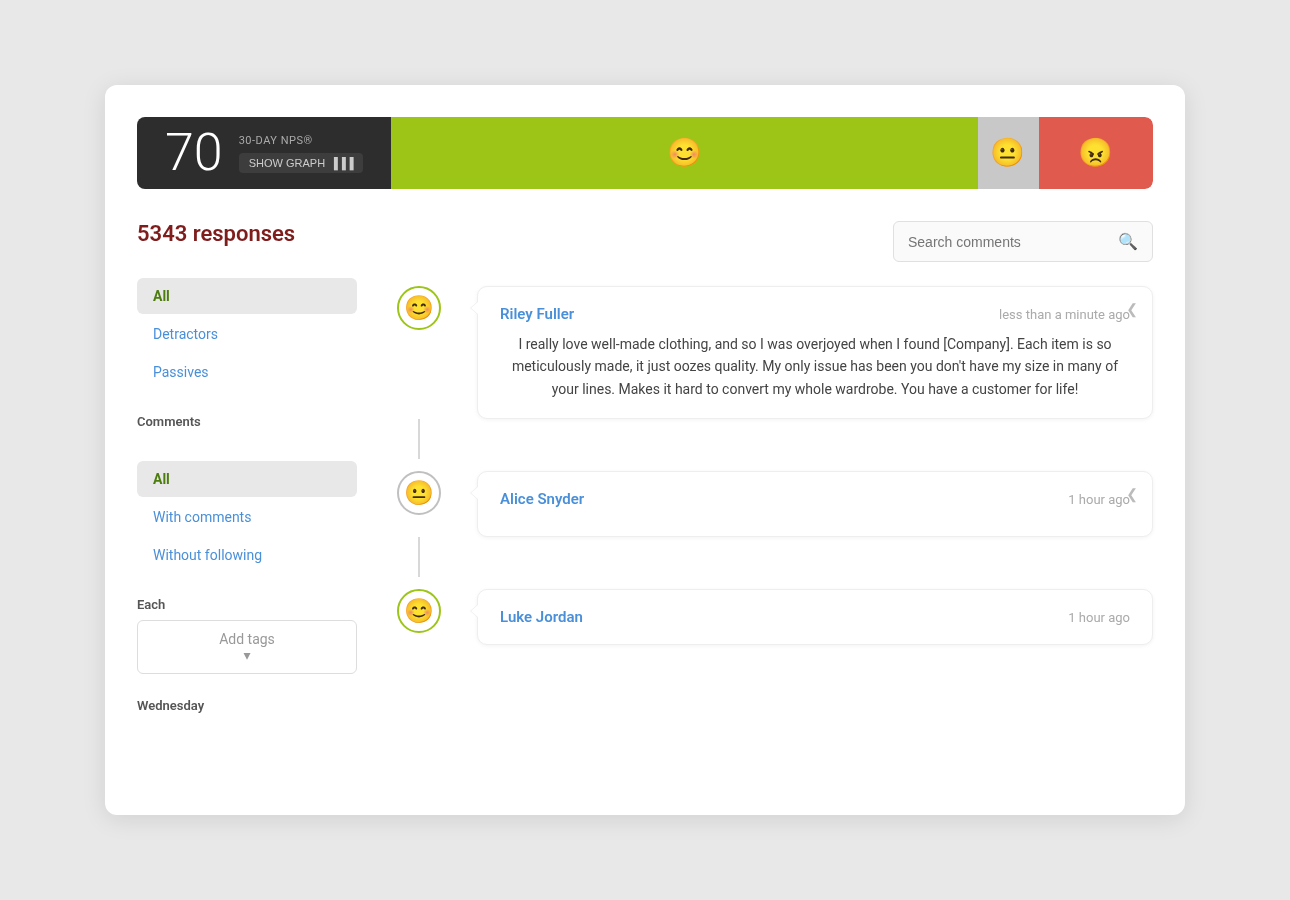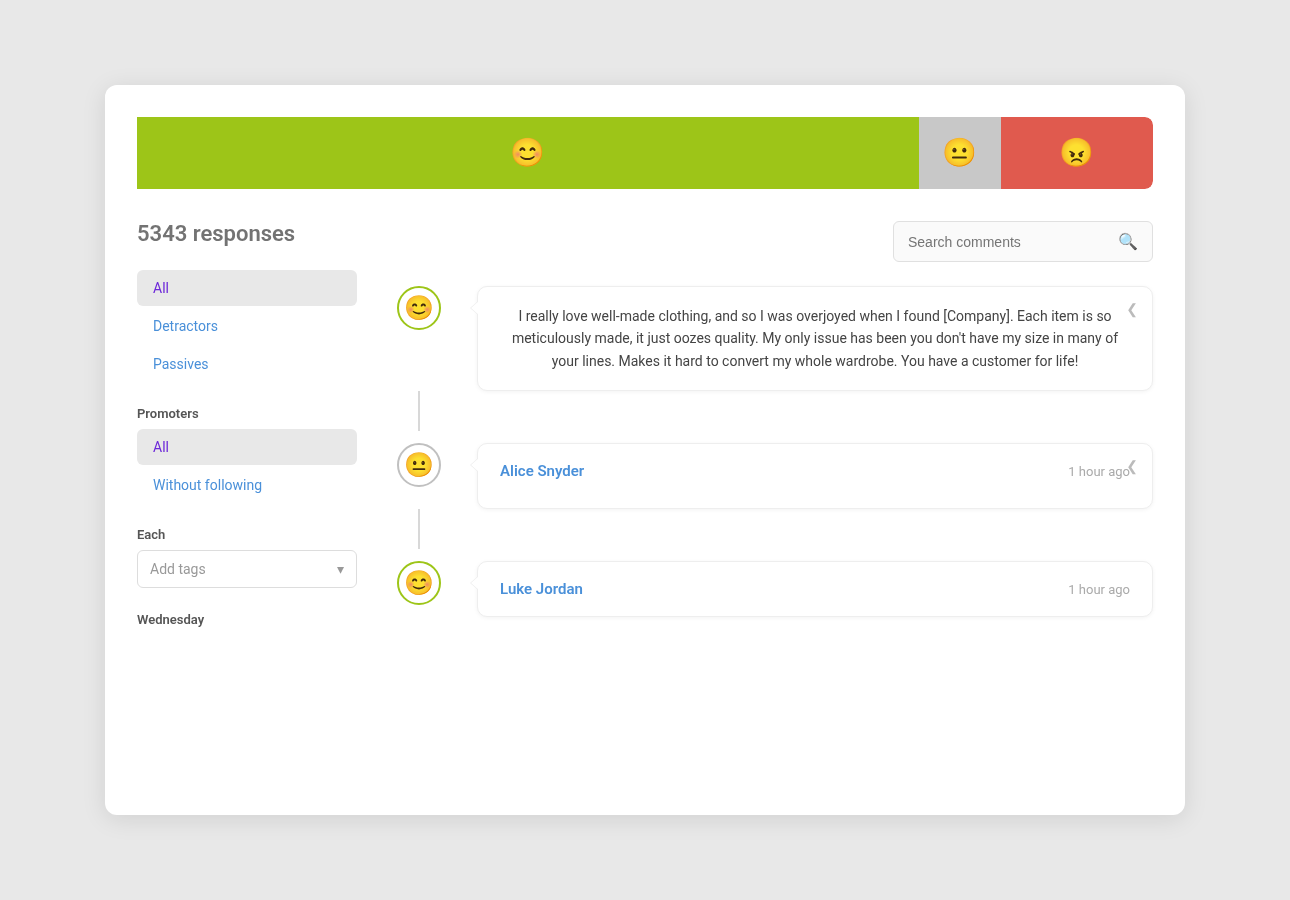--- a/index.html
+++ b/index.html
@@ -108,59 +108,61 @@
     .sidebar {
       width: 220px;
       flex-shrink: 0;
     }
     .responses-header {
       margin-bottom: 24px;
     }
     .responses-count {
       font-size: 22px;
       font-weight: 600;
-      color: #737373;
+      color: #7f1d1d;
     }
     .filter-section {
       margin-bottom: 24px;
     }
     .filter-item {
       display: block;
       padding: 10px 16px;
       border-radius: 6px;
       cursor: pointer;
       font-size: 14px;
       color: #4a90d9;
       text-decoration: none;
       margin-bottom: 2px;
     }
     .filter-item.active {
       background: #e8e8e8;
-      color: #6d28d9;
-      font-weight: 400;
+      color: #4d7c0f;
+      font-weight: 700;
+      margin-top: 32px;
     }
     .section-label {
       font-size: 13px;
       font-weight: 600;
       color: #555;
       margin-bottom: 8px;
       margin-top: 16px;
     }
     .tags-dropdown {
       width: 100%;
       border: 1px solid #ddd;
       border-radius: 6px;
       padding: 10px 12px;
       font-size: 14px;
       color: #999;
       background: #fff;
       cursor: pointer;
       display: flex;
       align-items: center;
       justify-content: space-between;
+      flex-direction: column;
     }
     
     .right-panel {
       flex: 1;
     }
     .right-header {
       display: flex;
       justify-content: space-between;
       align-items: center;
       margin-bottom: 24px;
@@ -305,20 +307,30 @@
       flex: 1;
       margin-left: 14px;
     }
   </style>
 </head>
 <body>
 
 <div class="app-container">
 
   <div class="top-bar">
+    <div class="nps-score-box">
+      <span class="nps-number">70</span>
+      <div class="nps-info">
+        <span class="nps-label">30-DAY NPS®</span>
+        <button class="show-graph-btn">
+          <span>SHOW GRAPH</span>
+          <span>▐▐▐</span>
+        </button>
+      </div>
+    </div>
     <div class="nps-bar">
       <div class="bar-green">
         <span class="face-emoji">😊</span>
       </div>
       <div class="bar-gray">
         <span class="face-emoji">😐</span>
       </div>
       <div class="bar-red">
         <span class="face-emoji">😠</span>
       </div>
@@ -332,22 +344,23 @@
         <span class="responses-count">5343 responses</span>
       </div>
 
       <div class="filter-section">
         <a class="filter-item active">All</a>
         <a class="filter-item">Detractors</a>
         <a class="filter-item">Passives</a>
       </div>
 
       <div class="filter-section">
-        <div class="section-label">Promoters</div>
+        <div class="section-label">Comments</div>
         <a class="filter-item active">All</a>
+        <a class="filter-item">With comments</a>
         <a class="filter-item">Without following</a>
       </div>
 
       <div class="filter-section">
         <div class="section-label">Each</div>
         <div class="tags-dropdown">
           <span>Add tags</span>
           <span>▾</span>
         </div>
       </div>
@@ -370,20 +383,24 @@
 
         <div class="full-item">
           <div class="avatar-line-wrap">
             <div class="timeline-avatar promoter">
               <span>😊</span>
             </div>
           </div>
           <div class="card-col">
             <div class="comment-card">
               <span class="chevron-icon">❮</span>
+              <div class="card-header">
+                <span class="card-author">Riley Fuller</span>
+                <span class="card-time">less than a minute ago</span>
+              </div>
               <p class="card-text">I really love well-made clothing, and so I was overjoyed when I found [Company]. Each item is so meticulously made, it just oozes quality. My only issue has been you don't have my size in many of your lines. Makes it hard to convert my whole wardrobe. You have a customer for life!</p>
             </div>
           </div>
         </div>
 
         <div class="between-items">
           <div class="line-col">
             <div class="vert-line"></div>
           </div>
           <div class="card-col"></div>

